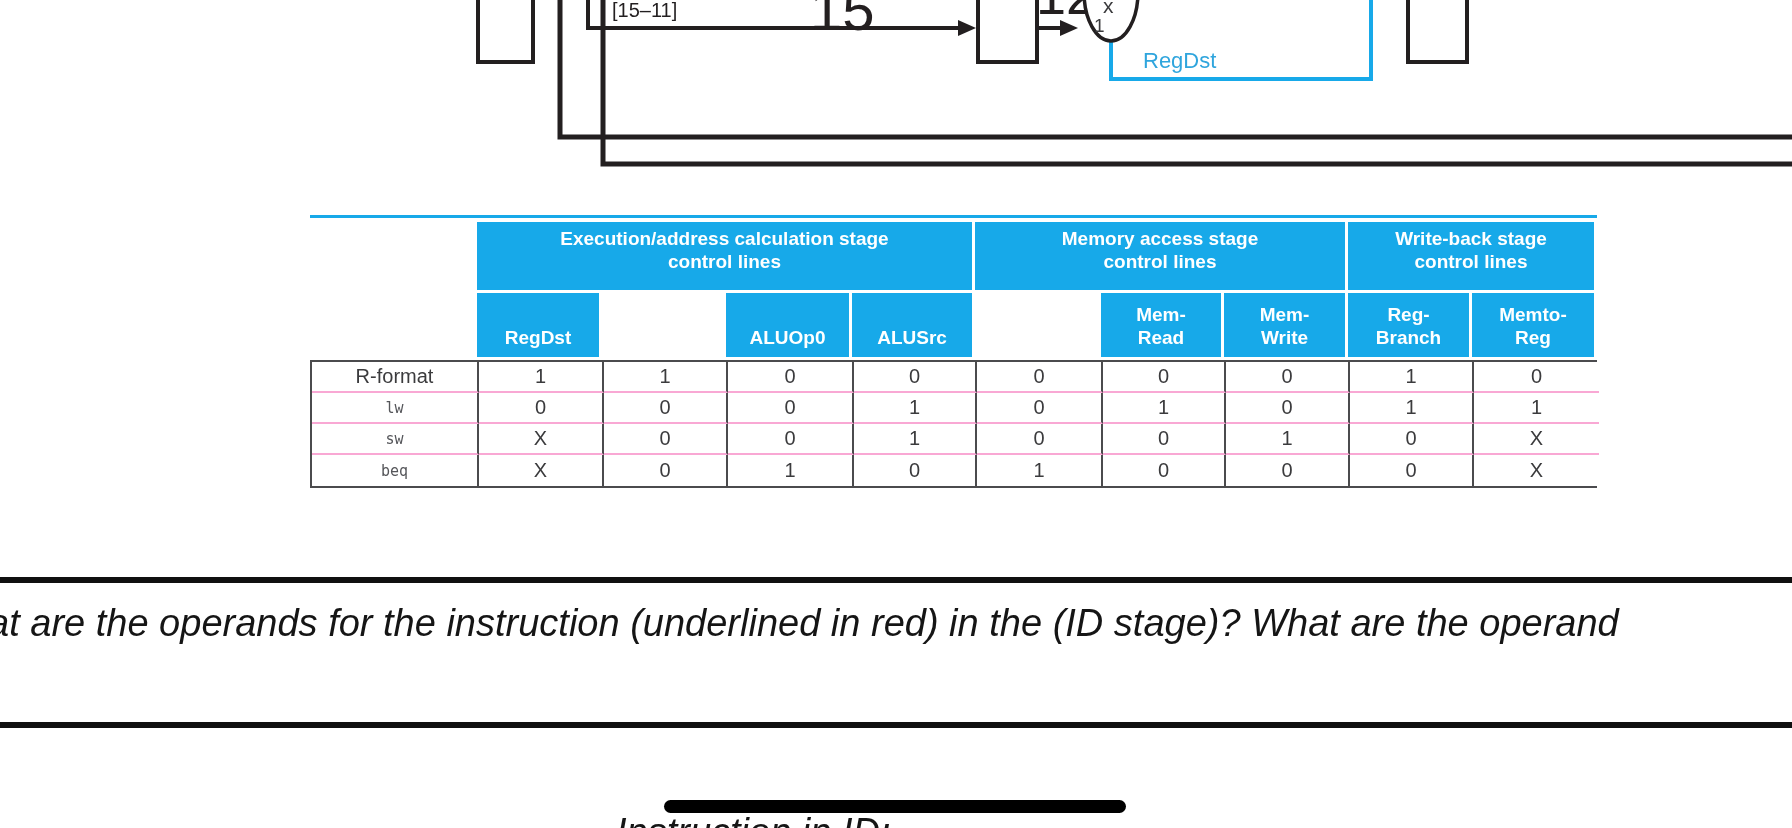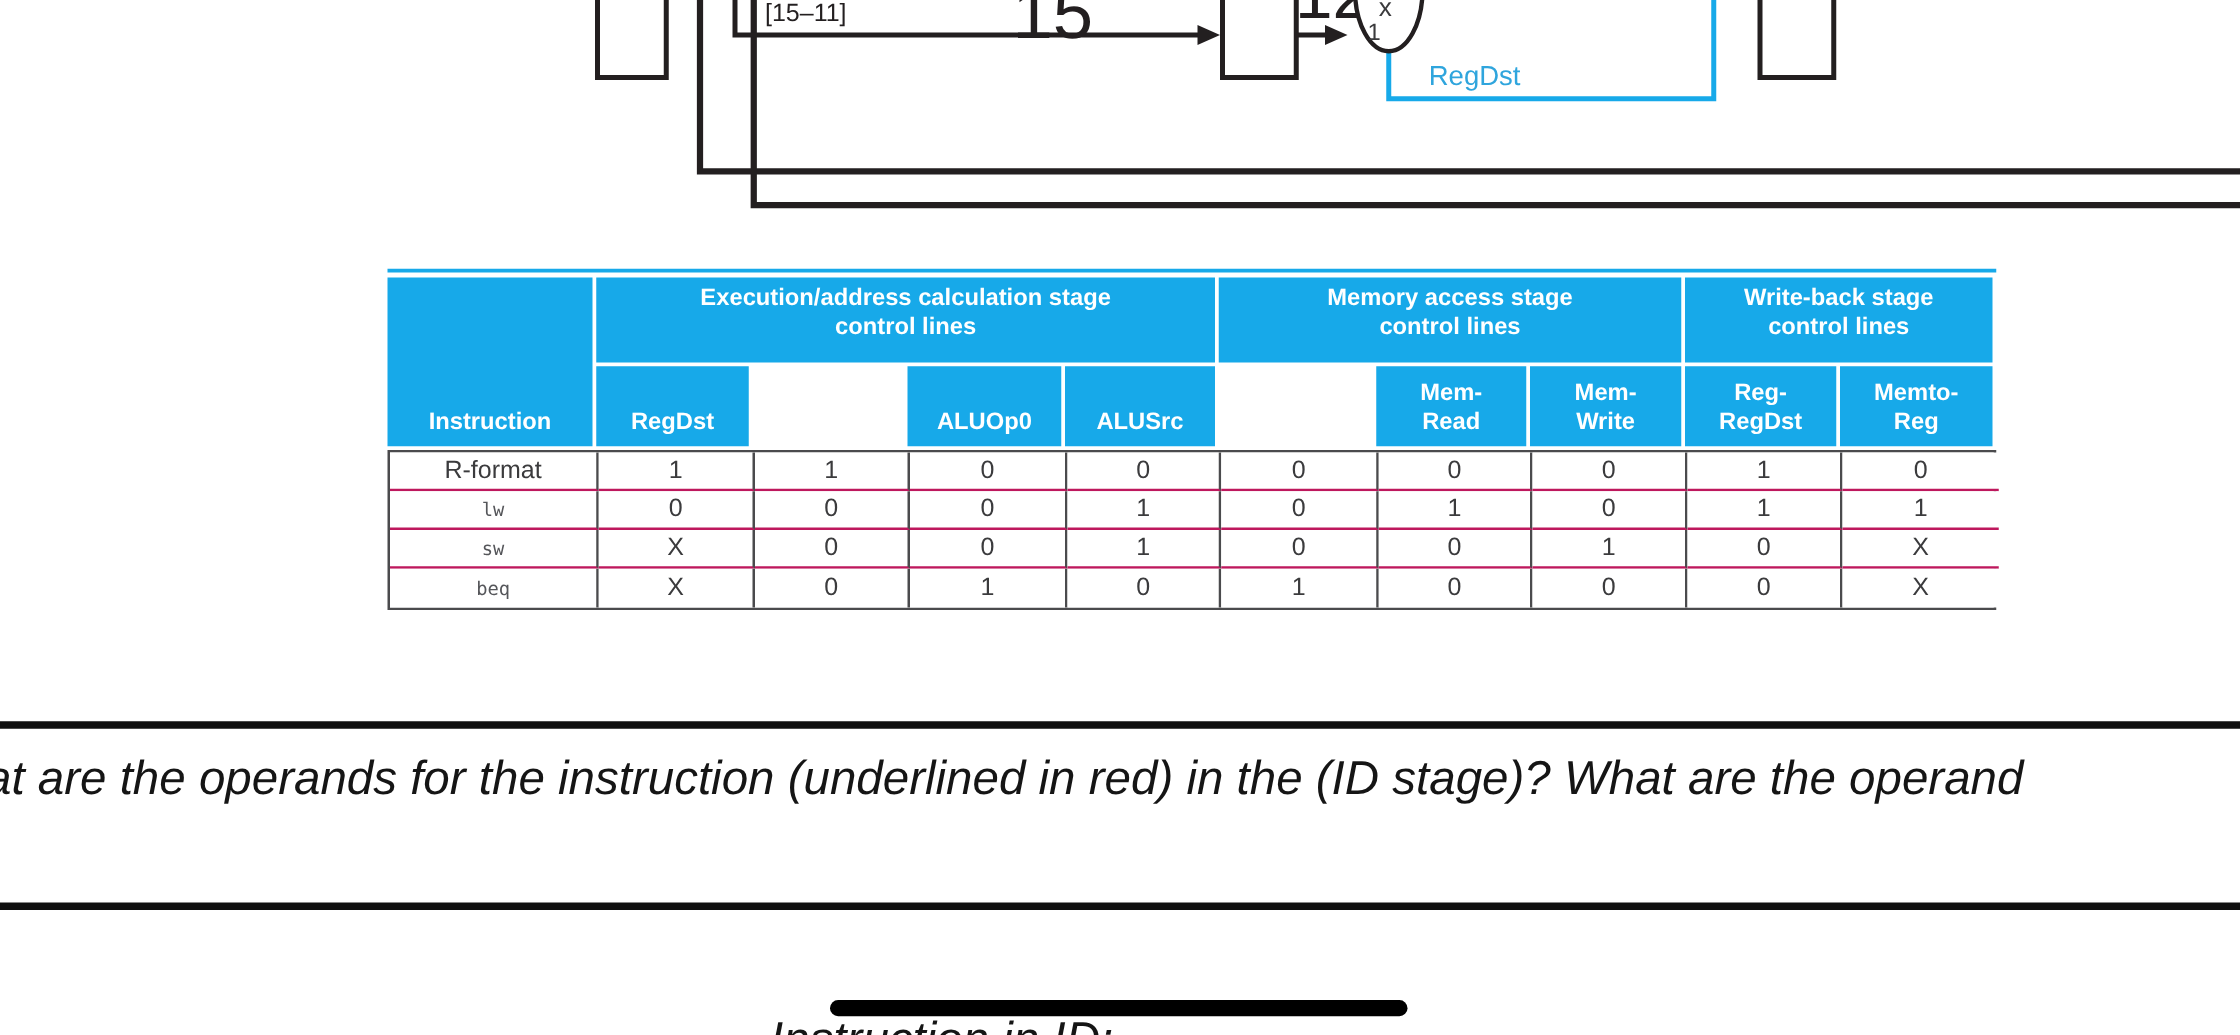--- a/index.html
+++ b/index.html
@@ -16,21 +16,21 @@
          grid-template-rows:68px 64px;gap:3px;background:#fff;}
   .hcell{background:var(--accent);color:#fff;font-weight:bold;font-size:19px;line-height:23px;
          display:flex;align-items:flex-end;justify-content:center;text-align:center;
          white-space:pre-line;padding-bottom:8px;box-sizing:border-box;}
   .group{align-items:center;padding-bottom:12px;}
   .corner{grid-row:1/3;grid-column:1/2;}
   .tbody{display:grid;grid-template-columns:167px 125px 124px 126px 123px 126px 123px 124px 124px 125px;
          grid-auto-rows:31px;border:2px solid #4b4b4d;box-sizing:border-box;margin-top:3px;
          width:1287px;}
   .cell{display:flex;align-items:center;justify-content:center;font-size:20px;color:#3b3b3d;
-        border-right:2px solid #4b4b4d;border-bottom:2px solid #be185d;box-sizing:border-box;background:#fff;}
+        border-right:2px solid #4b4b4d;border-bottom:2px solid #f9a8d4;box-sizing:border-box;background:#fff;}
   .tbody .cell:nth-child(10n){border-right:none;}
   .tbody .cell:nth-child(n+31){border-bottom:none;}
   .inst{font-size:20px;}
   .mono{font-family:"DejaVu Sans Mono",monospace;font-size:15px;color:#55565a;}
 
   
   .rule{position:absolute;left:0;width:1792px;height:6px;background:#101010;}
   #rule1{top:577px;}
   #rule2{top:722px;}
   #question{position:absolute;left:-12px;top:600px;width:2200px;font-size:38px;line-height:46px;
@@ -68,36 +68,35 @@
 
     <ellipse cx="1111" cy="-8" rx="27" ry="49" fill="#fff" stroke="#231f20" stroke-width="3.5"></ellipse>
     <text x="1103" y="13" font-size="21" fill="#3b3b3d" font-family="Liberation Sans, sans-serif">x</text>
     <text x="1094" y="32" font-size="19" fill="#3b3b3d" font-family="Liberation Sans, sans-serif">1</text>
     <text x="1143" y="68" font-size="22" fill="#2fa5dd" font-family="Liberation Sans, sans-serif">RegDst</text>
   </svg>
 
   <div id="ctable">
     <div class="toprule"></div>
     <div class="thead">
-      <div class="hcell corner">Instruction</div>
       <div class="hcell group" style="grid-row:1;grid-column:2/6">Execution/address calculation stage
 control lines</div>
       <div class="hcell group" style="grid-row:1;grid-column:6/9">Memory access stage
 control lines</div>
       <div class="hcell group" style="grid-row:1;grid-column:9/11">Write-back stage
 control lines</div>
       <div class="hcell" style="grid-row:2;grid-column:2">RegDst</div>
       <div class="hcell" style="grid-row:2;grid-column:4">ALUOp0</div>
       <div class="hcell" style="grid-row:2;grid-column:5">ALUSrc</div>
       <div class="hcell" style="grid-row:2;grid-column:7">Mem-
 Read</div>
       <div class="hcell" style="grid-row:2;grid-column:8">Mem-
 Write</div>
       <div class="hcell" style="grid-row:2;grid-column:9">Reg-
-RegDst</div>
+Branch</div>
       <div class="hcell" style="grid-row:2;grid-column:10">Memto-
 Reg</div>
     </div>
     <div class="tbody">
 
       <div class="cell inst">R-format</div>
       <div class="cell">1</div>
       <div class="cell">1</div>
       <div class="cell">0</div>
       <div class="cell">0</div>

